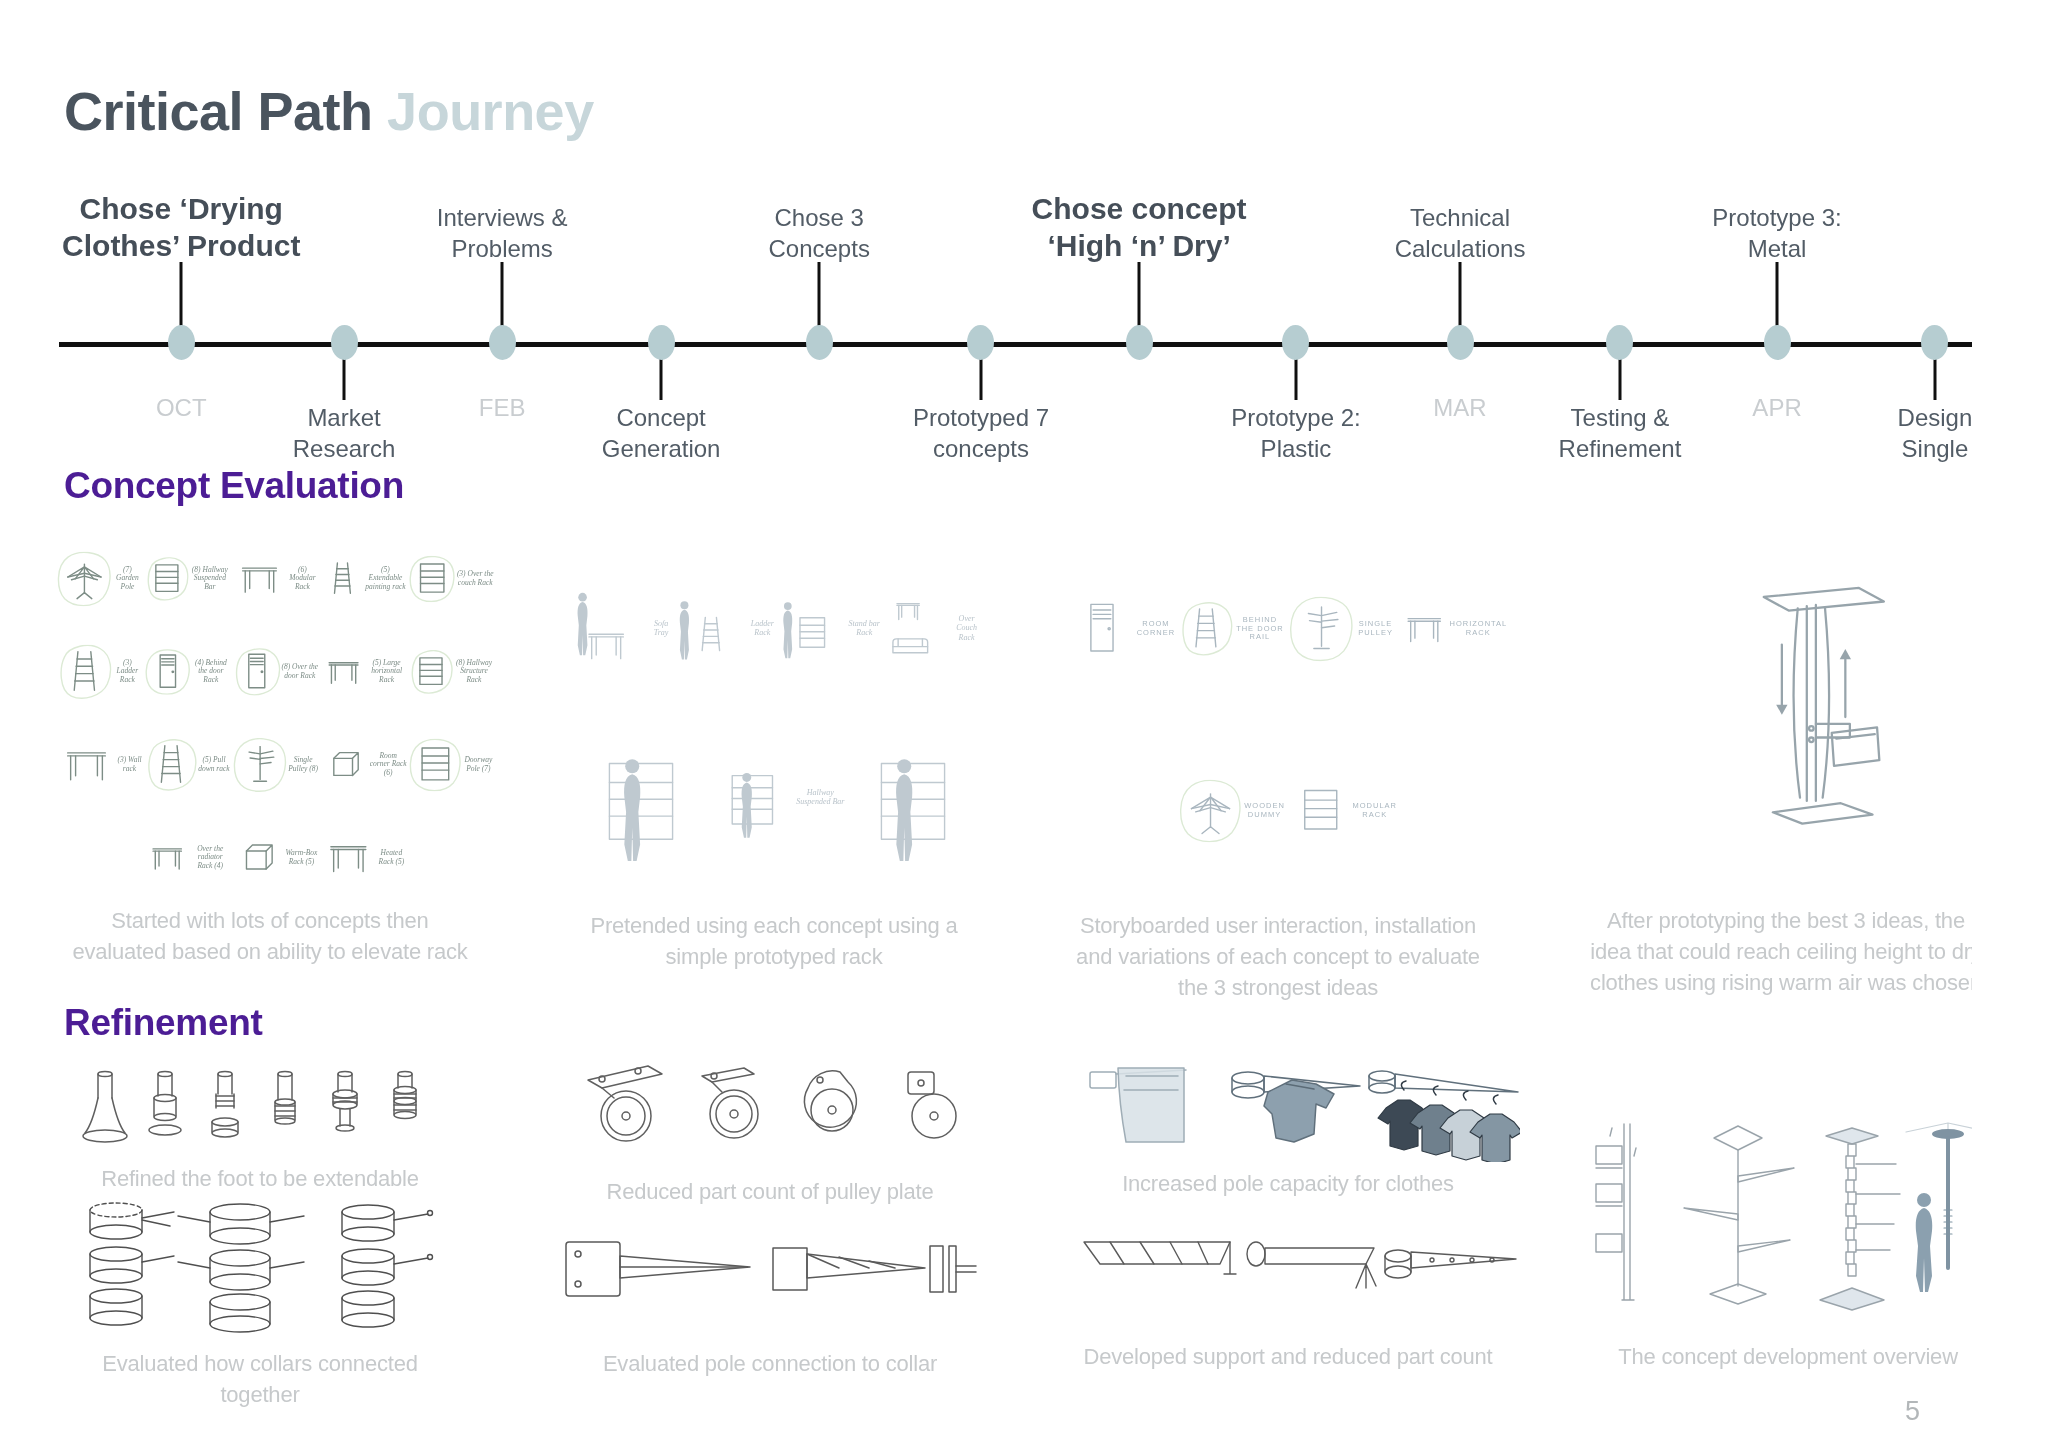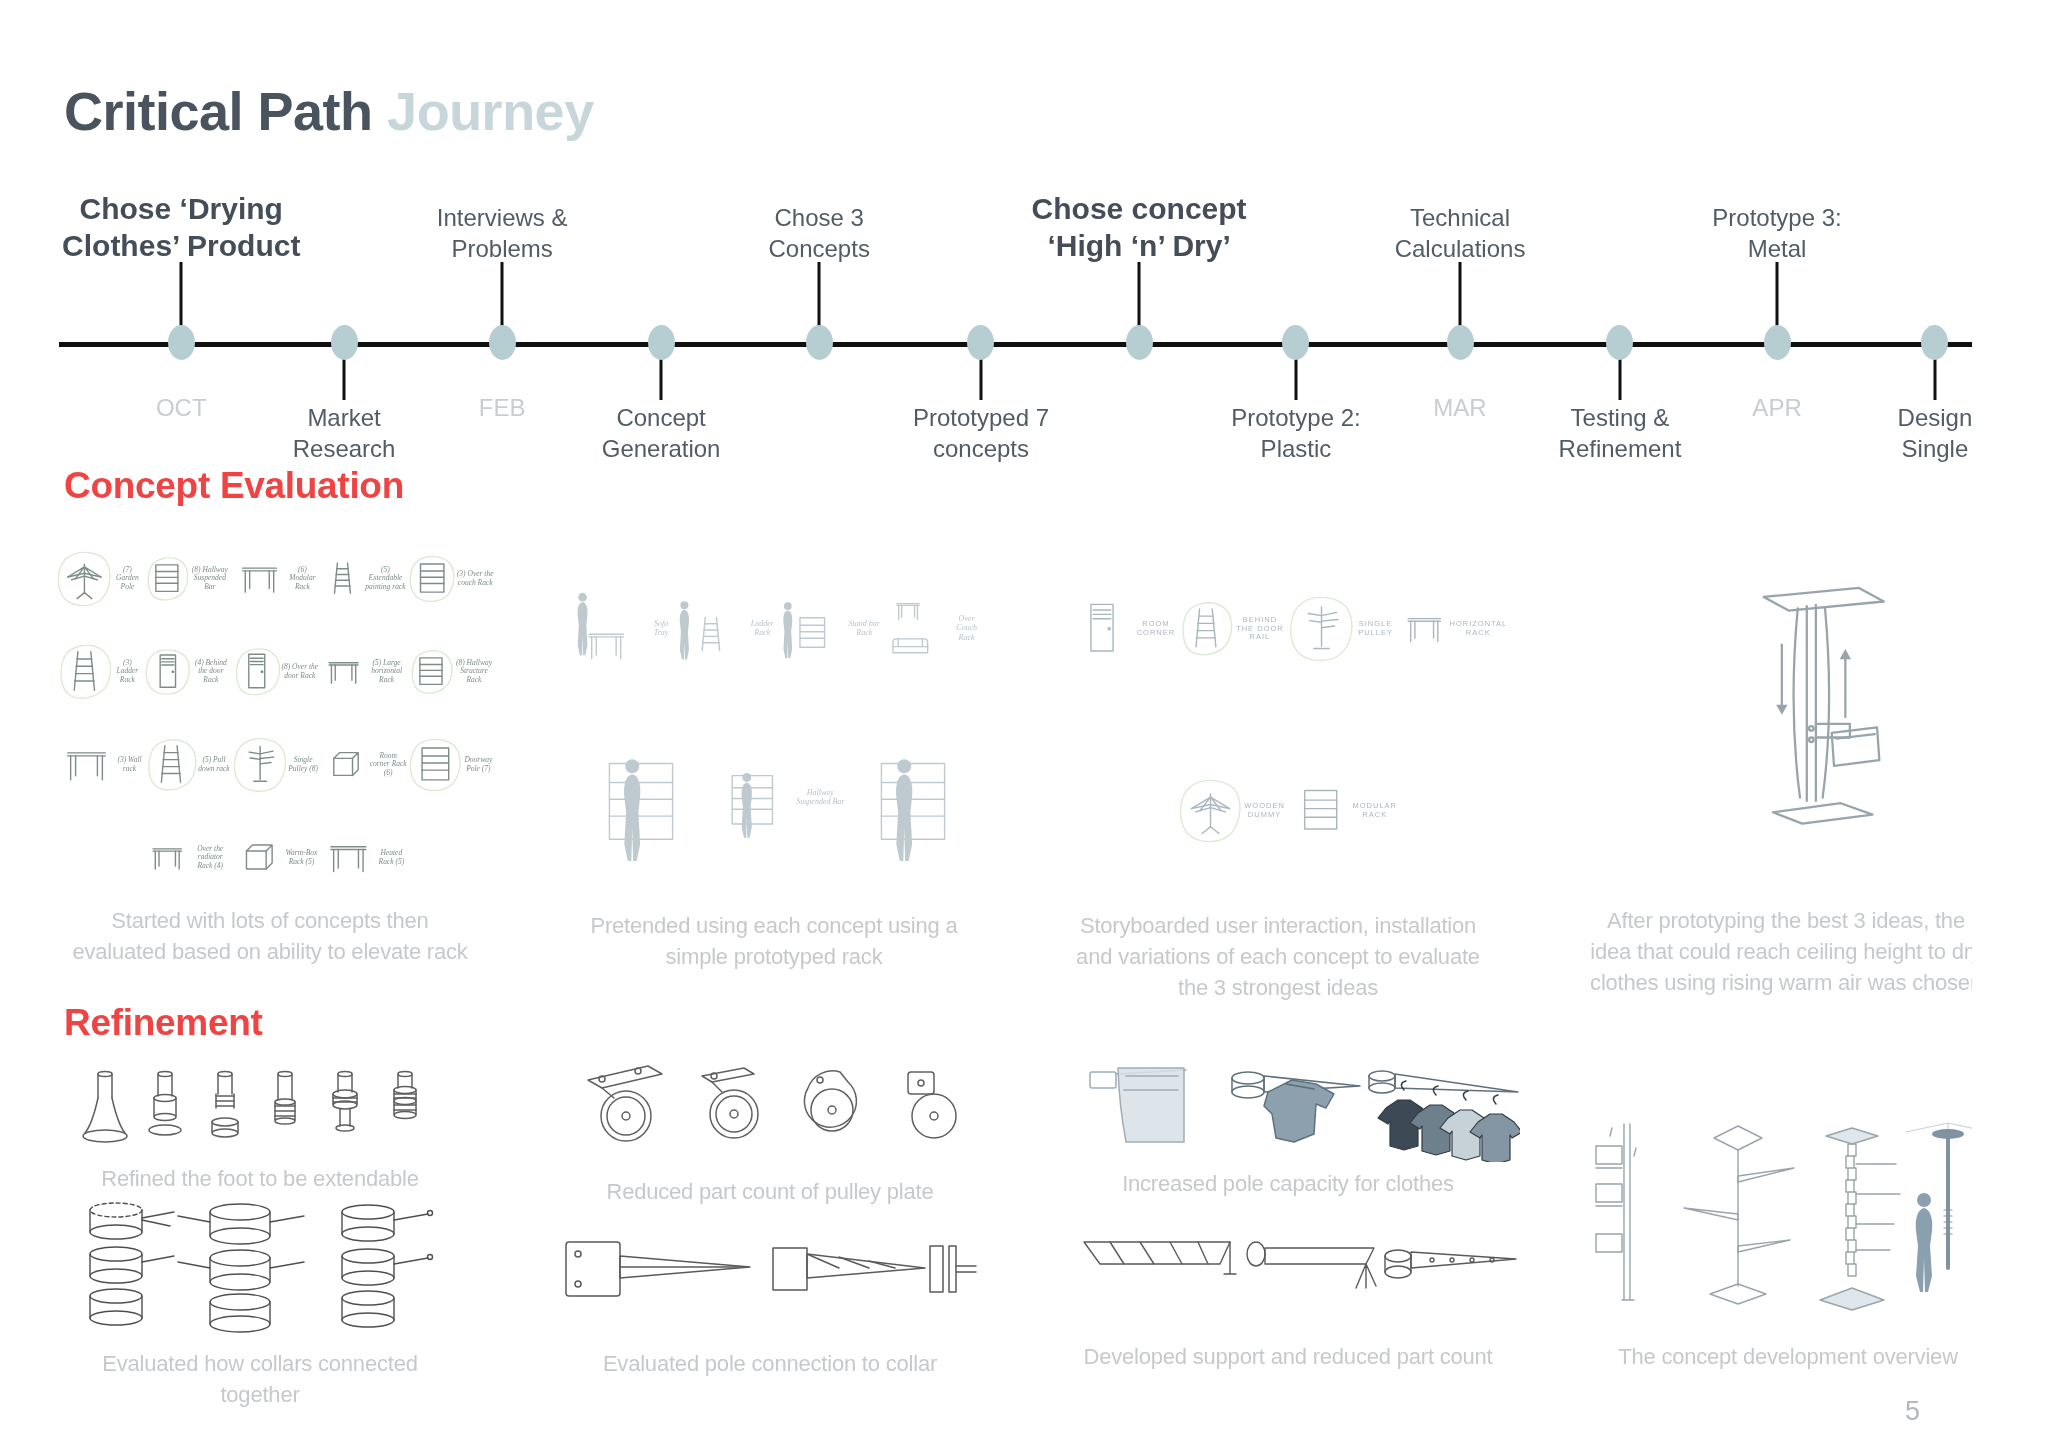--- a/index.html
+++ b/index.html
@@ -3,21 +3,21 @@
 <meta charset="utf-8">
 <style>
   html,body{margin:0;padding:0;background:#ffffff;}
   .page{
     position:relative;width:1972px;height:1448px;background:#ffffff;overflow:hidden;
     font-family:"Liberation Sans", sans-serif;color:#4a545e;
   }
   
   .title{position:absolute;left:64px;top:80px;font-size:54px;font-weight:700;letter-spacing:-.5px;}
   .title .t2{color:#c7d6da;}
-  .h2{position:absolute;font-size:37px;font-weight:700;color:#ef4444;letter-spacing:-.3px;}
+  .h2{position:absolute;font-size:37px;font-weight:700;color:#4c1d95;letter-spacing:-.3px;}
   #h-concept{left:64px;top:465px;}
   #h-refine{left:64px;top:1002px;}
   
   #timeline{position:absolute;left:0;top:0;width:2048px;height:1448px;pointer-events:none;}
   .tl-line{position:absolute;left:59px;top:342px;width:1919px;height:5px;background:#101010;}
   .tl-dot{position:absolute;width:27px;height:35px;border-radius:50%;background:#b6cdd1;top:325px;}
   .tl-conn{position:absolute;width:3px;background:#101010;transform:translateX(-50%);}
   .tl-label{position:absolute;transform:translateX(-50%);text-align:center;white-space:nowrap;}
   .tl-above{font-size:24px;line-height:31px;color:#525c66;bottom:1184px;}
   .tl-above.bold{font-size:30px;line-height:37px;font-weight:700;color:#454e58;text-align:center;}

